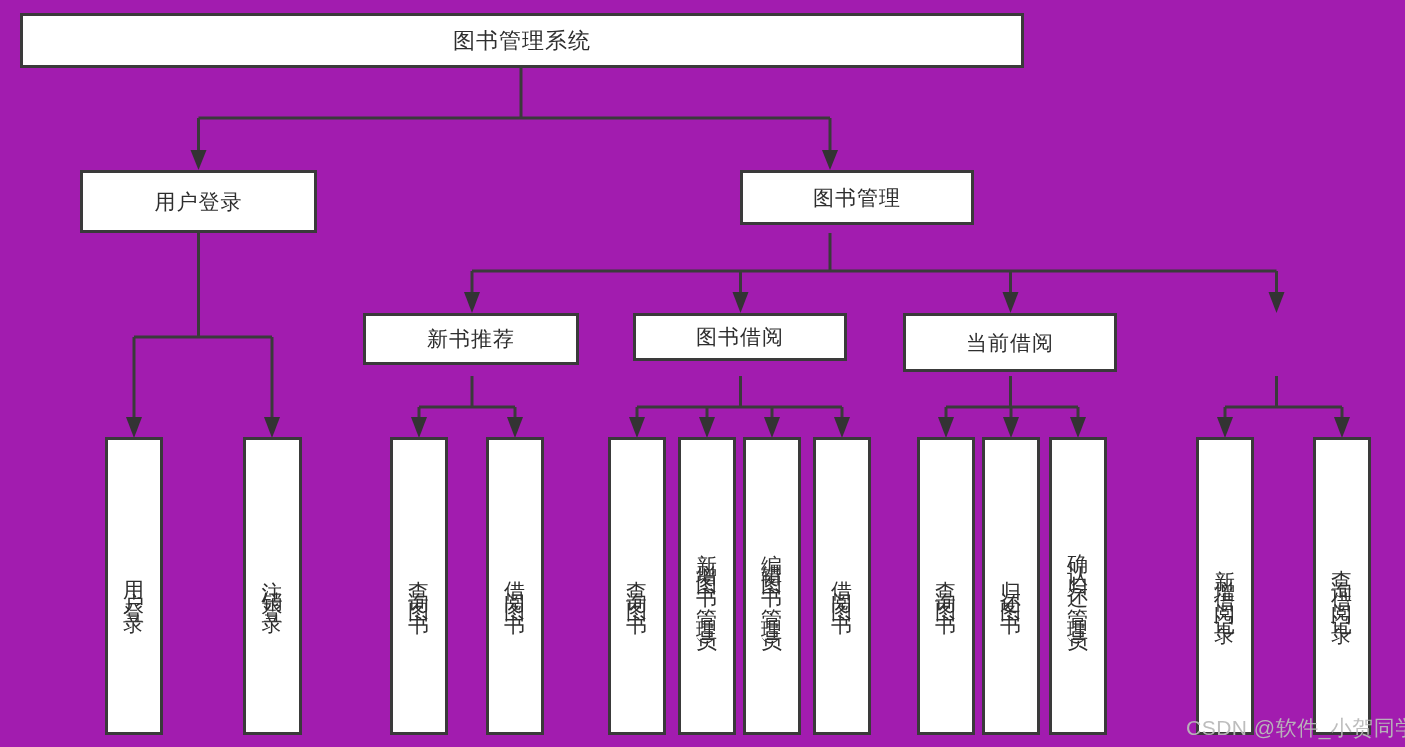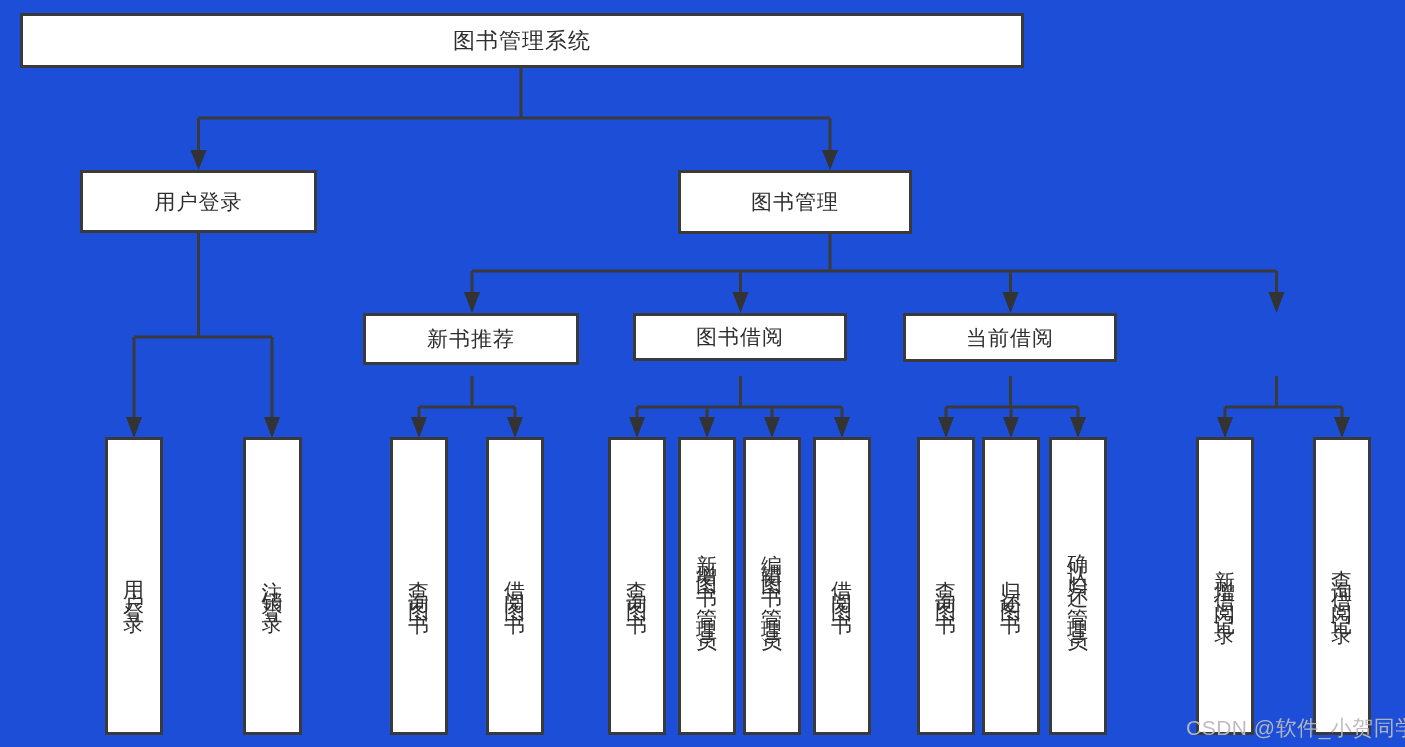--- a/index.html
+++ b/index.html
@@ -1,20 +1,20 @@
 <!DOCTYPE html>
 <html><head>
 <meta charset="utf-8">
 <style>
   html, body { margin: 0; padding: 0; background: #ffffff; }
   .canvas {
     position: relative;
     width: 1405px;
     height: 747px;
-    background: #1d4ed8;
+    background: #a21caf;
     font-family: "Liberation Sans", sans-serif;
     overflow: hidden;
   }
   .wires {
     position: absolute;
     left: 0; top: 0;
     width: 1405px; height: 747px;
     pointer-events: none;
   }
   .wires path {
@@ -126,25 +126,25 @@
       <polygon points="1003,417 1019,417 1011,438"></polygon>
       <polygon points="1070,417 1086,417 1078,438"></polygon>
       <polygon points="1217,417 1233,417 1225,438"></polygon>
       <polygon points="1334,417 1350,417 1342,438"></polygon>
     </g>
   </svg>
 
   <div class="box root" style="left:20px; top:13px; width:1004px; height:55px">图书管理系统</div>
 
   <div class="box" style="left:80px; top:170px; width:237px; height:63px">用户登录</div>
-  <div class="box" style="left:678px; top:170px; width:234px; height:64px">图书管理</div>
+  <div class="box" style="left:740px; top:170px; width:234px; height:55px">图书管理</div>
 
   <div class="box" style="left:363px; top:313px; width:216px; height:52px">新书推荐</div>
   <div class="box" style="left:633px; top:313px; width:214px; height:48px">图书借阅</div>
-  <div class="box" style="left:903px; top:313px; width:214px; height:49px">当前借阅</div>
+  <div class="box" style="left:903px; top:313px; width:214px; height:59px">当前借阅</div>
 
   <div class="box leaf" style="left:105px; top:437px; width:58px; height:298px">用户登录</div>
   <div class="box leaf" style="left:243px; top:437px; width:59px; height:298px">注销登录</div>
 
   <div class="box leaf" style="left:390px; top:437px; width:58px; height:298px">查询图书</div>
   <div class="box leaf" style="left:486px; top:437px; width:58px; height:298px">借阅图书</div>
 
   <div class="box leaf" style="left:608px; top:437px; width:58px; height:298px">查询图书</div>
   <div class="box leaf" style="left:678px; top:437px; width:58px; height:298px">新增图书（管理员）</div>
   <div class="box leaf" style="left:743px; top:437px; width:58px; height:298px">编辑图书（管理员）</div>

